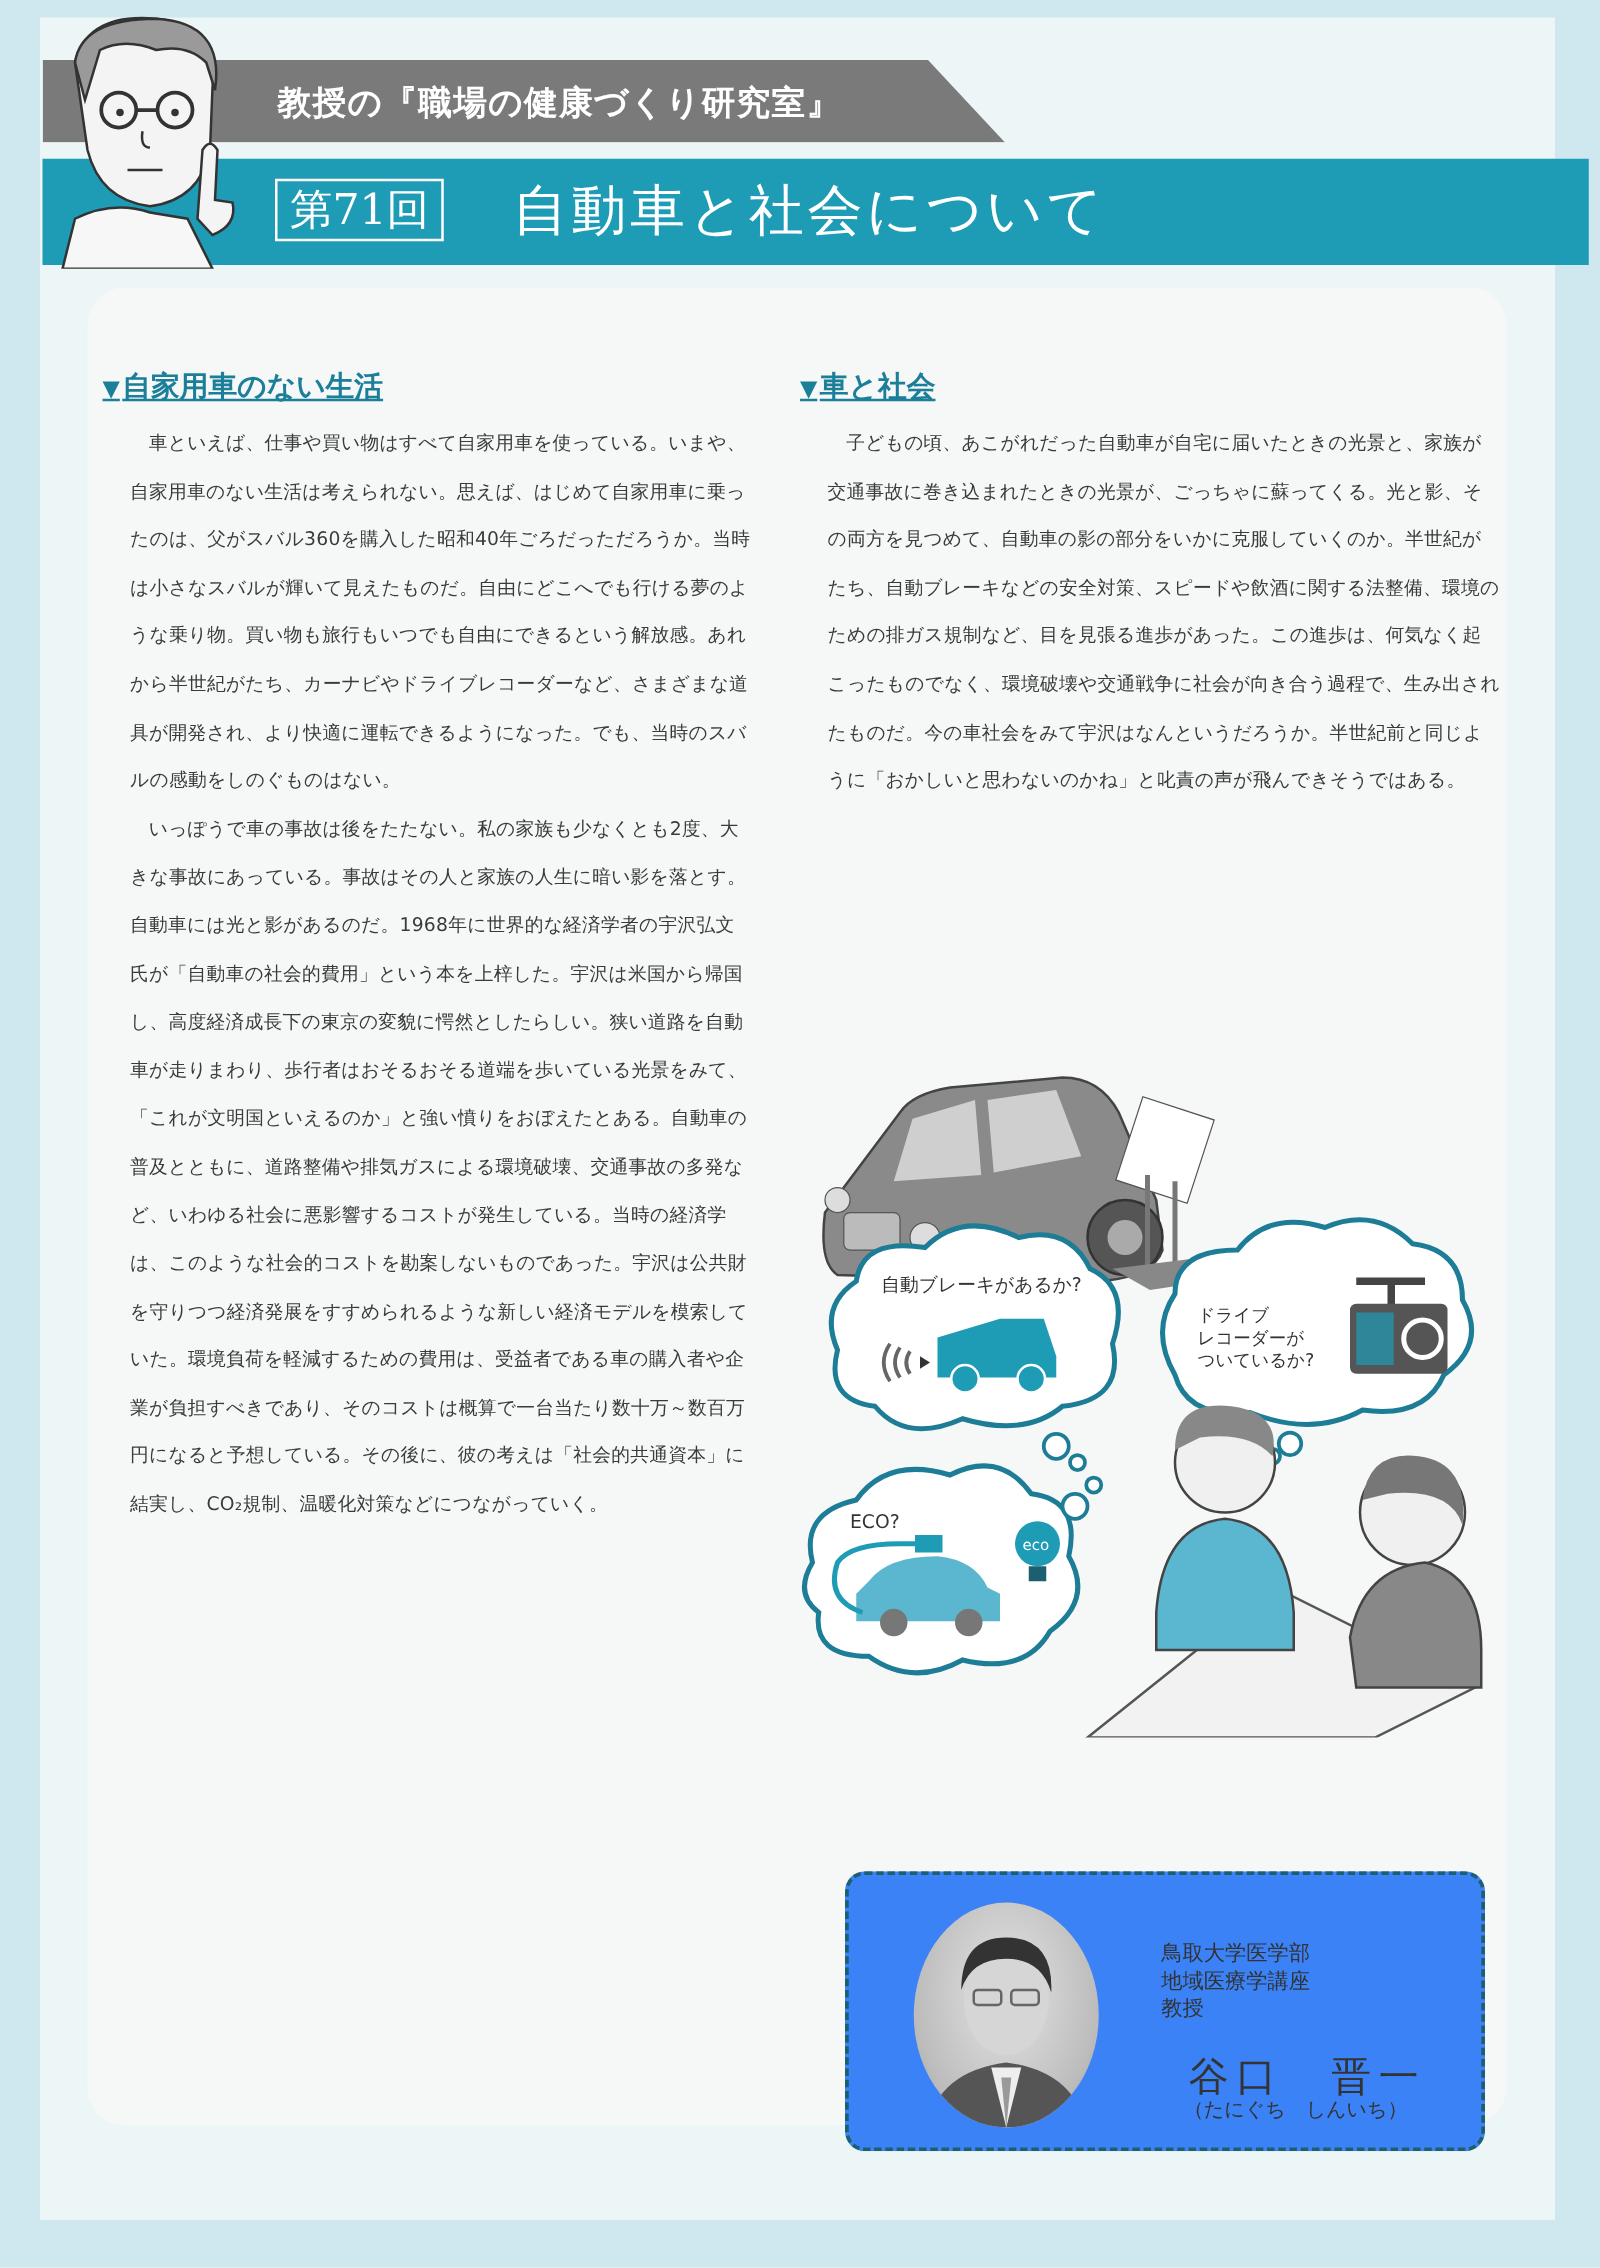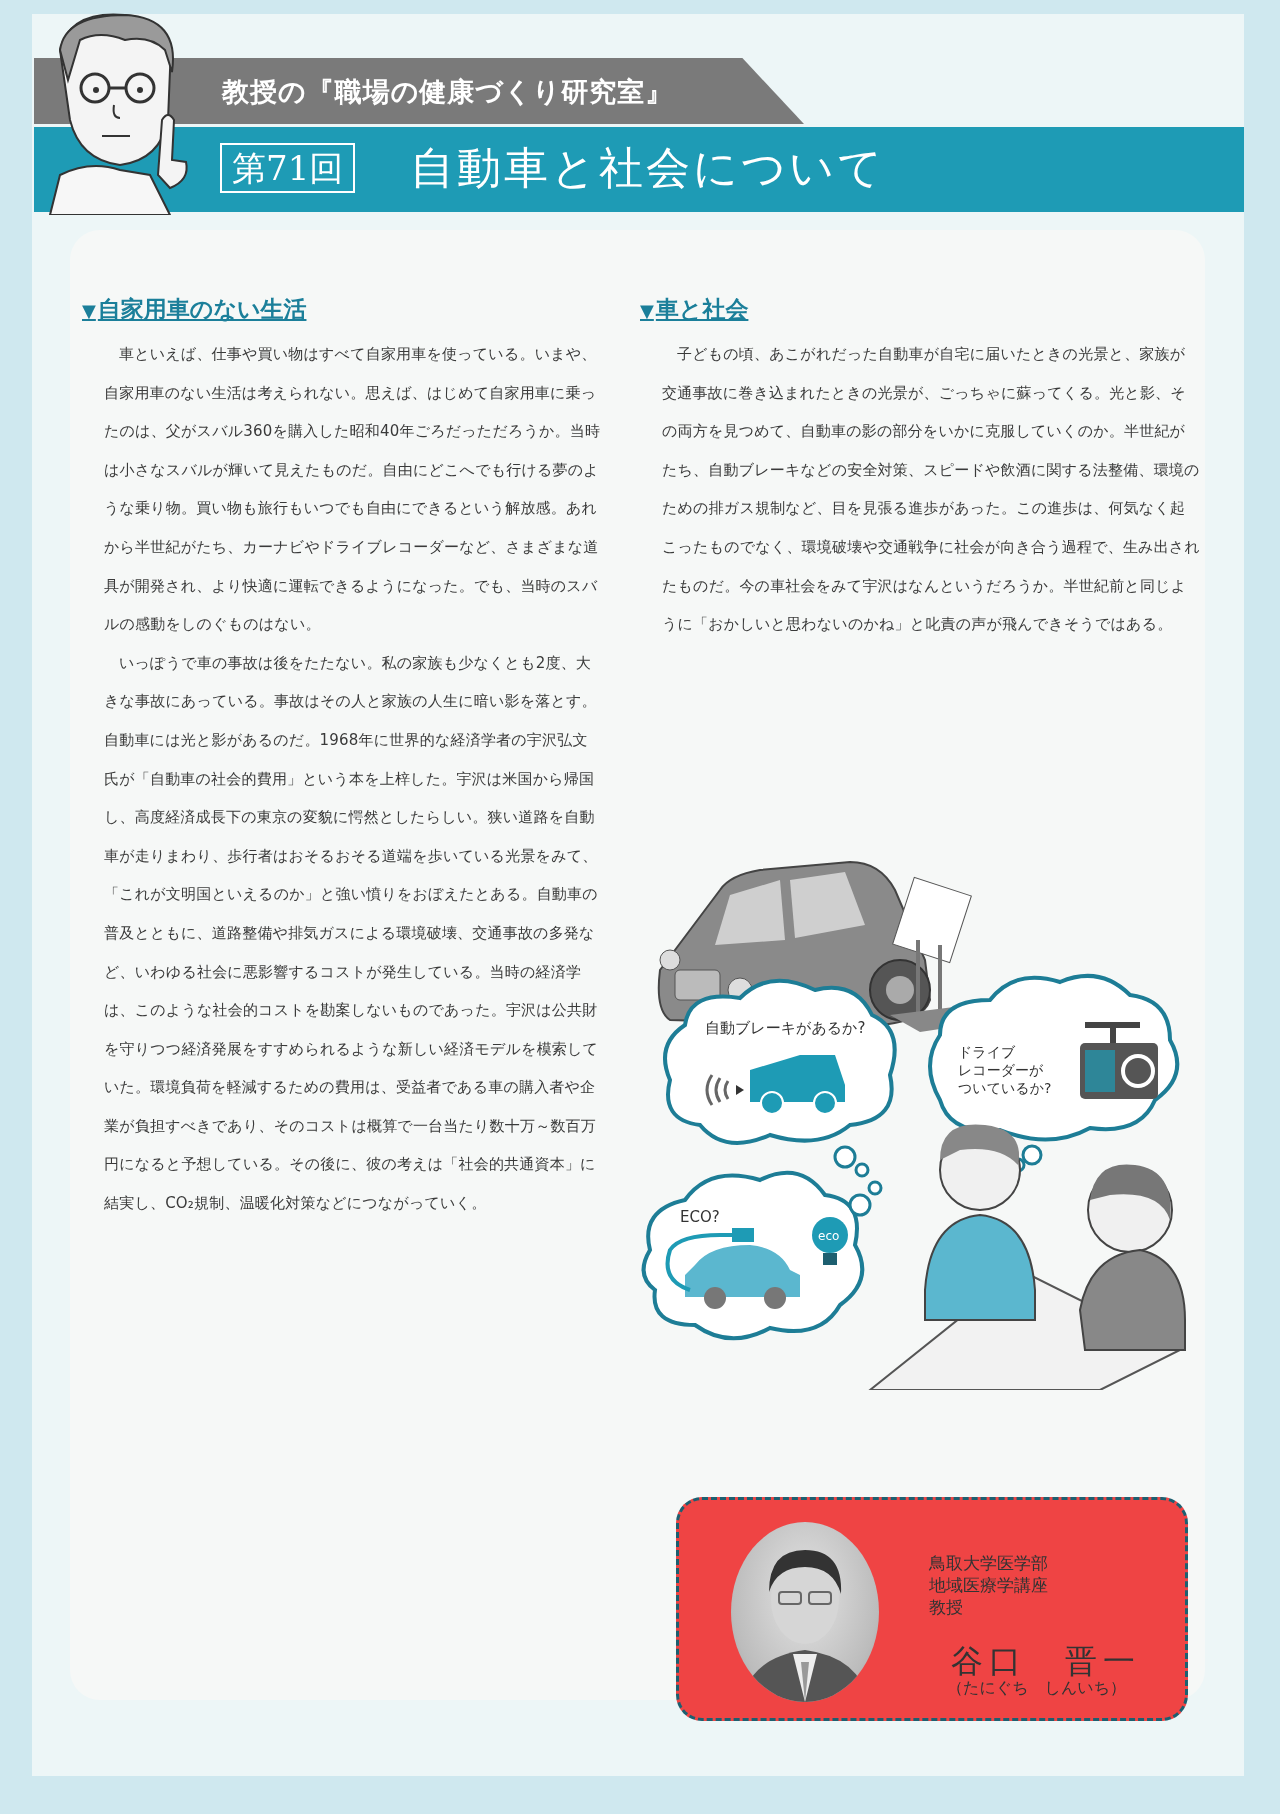--- a/index.html
+++ b/index.html
@@ -13,31 +13,32 @@
   .page {
     position: absolute; left: 32px; top: 14px; width: 1212px; height: 1762px;
     background: #edf6f7;
   }
   .panel {
     position: absolute; left: 70px; top: 230px; width: 1135px; height: 1470px;
     background: #f6f8f7; border-radius: 30px;
   }
   
   .band-gray {
-    position: absolute; left: 34px; top: 58px; width: 770px; height: 66px;
+    position: absolute; left: 34px; top: 48px; width: 770px; height: 66px;
     background: #7a7a7a;
     clip-path: polygon(0 0, 92% 0, 100% 100%, 0 100%);
   }
   .band-gray .series {
     position: absolute; left: 188px; top: 16px; font-size: 27px; font-weight: bold;
     color: #fff; letter-spacing: 1px; white-space: nowrap;
   }
   .band-teal {
     position: absolute; left: 34px; top: 127px; width: 1210px; height: 85px;
     background: #1e9bb5;
+    padding-left: 27px;
   }
   .ep-box {
     position: absolute; left: 186px; top: 16px; height: 46px; padding: 0 10px;
     border: 2px solid #fff; color: #fff; font-family: "DejaVu Serif", serif;
     font-size: 34px; line-height: 46px;
   }
   .title {
     position: absolute; left: 362px; top: 12px; color: #fff;
     font-family: "DejaVu Serif", serif; font-size: 44px; letter-spacing: 3px; white-space: nowrap; margin-left: 14px;
   }
@@ -57,21 +58,21 @@
     padding-left: 22px; letter-spacing: 0.2px;
   }
   .sec2 { margin-top: 36px; }
 
   
   .illus { position: absolute; left: 640px; top: 850px; width: 560px; height: 540px; }
 
   
   .profile {
     position: absolute; left: 676px; top: 1497px; width: 506px; height: 218px;
-    border: 3px dashed #1d5f70; border-radius: 26px; background: #ef4444;
+    border: 3px dashed #1d5f70; border-radius: 16px; background: #3b82f6;
   }
   .photo {
     position: absolute; left: 52px; top: 22px; width: 148px; height: 180px; border-radius: 50%;
     background: radial-gradient(ellipse at 50% 40%, #e4e4e4 0%, #bcbcbc 70%, #999 100%);
     overflow: hidden;
   }
   .profile .aff { position: absolute; left: 250px; top: 52px; font-size: 17px; line-height: 22px; color: #333; }
   .profile .name { position: absolute; left: 272px; top: 140px; font-size: 32px; letter-spacing: 6px; color: #333; white-space: pre; }
   .profile .kana { position: absolute; left: 268px; top: 178px; font-size: 16px; color: #333; white-space: pre; }
 </style>

